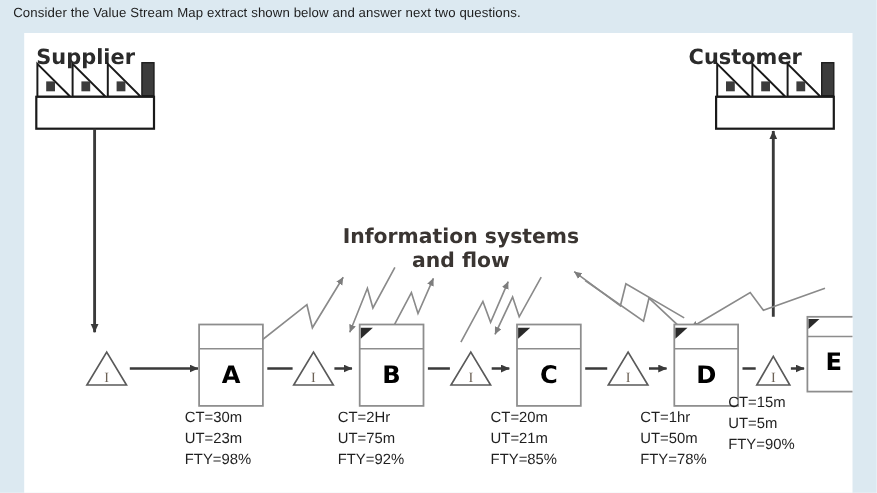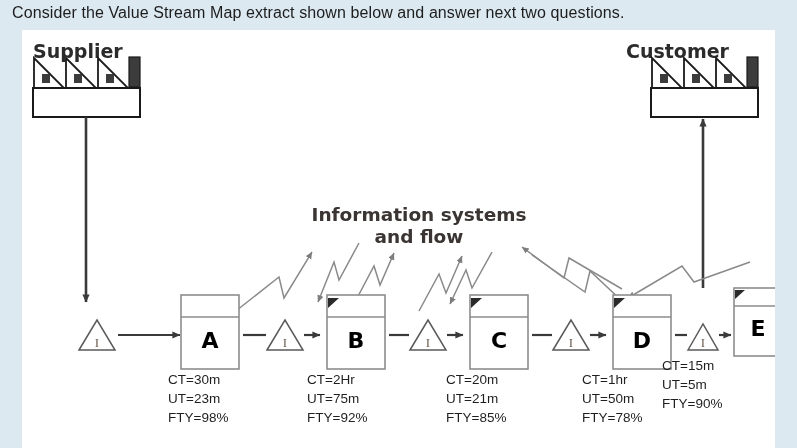--- a/index.html
+++ b/index.html
@@ -7,21 +7,21 @@
   body{
     width:797px;height:448px;
     background:#dce9f1;
     font-family:"Liberation Sans", sans-serif;
     overflow:hidden;
     position:relative;
   }
   #question-text{
     position:absolute;
     left:12px; top:4px;
-    font-size:16px;
+    font-size:12px;
     color:#1d1d1d;
     letter-spacing:0.1px;
     white-space:nowrap;
   }
   #diagram-panel{
     position:absolute;
     left:22px; top:30px;
     width:753px; height:429px;
     background:#ffffff;
   }

